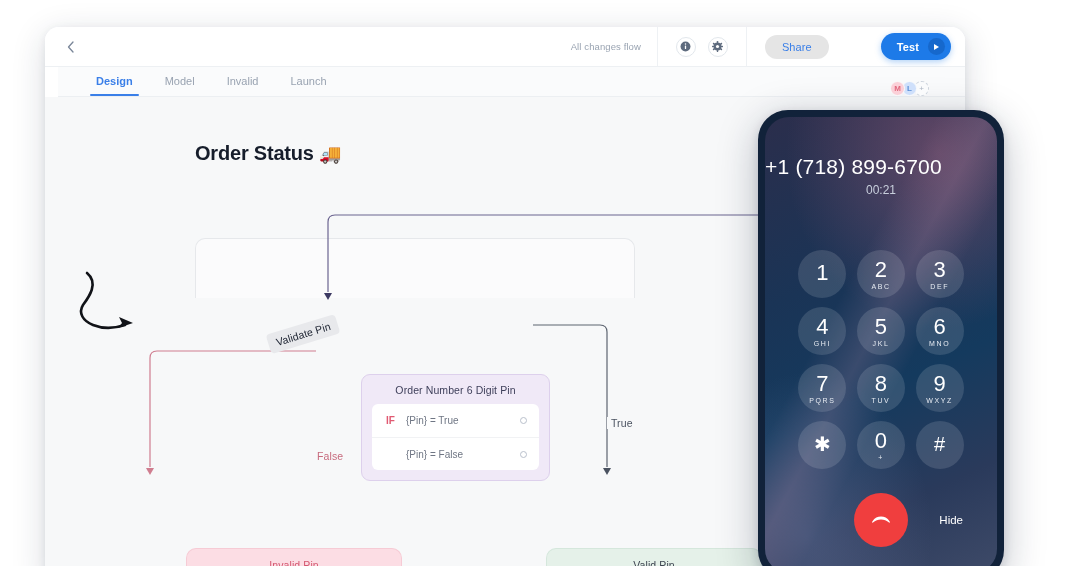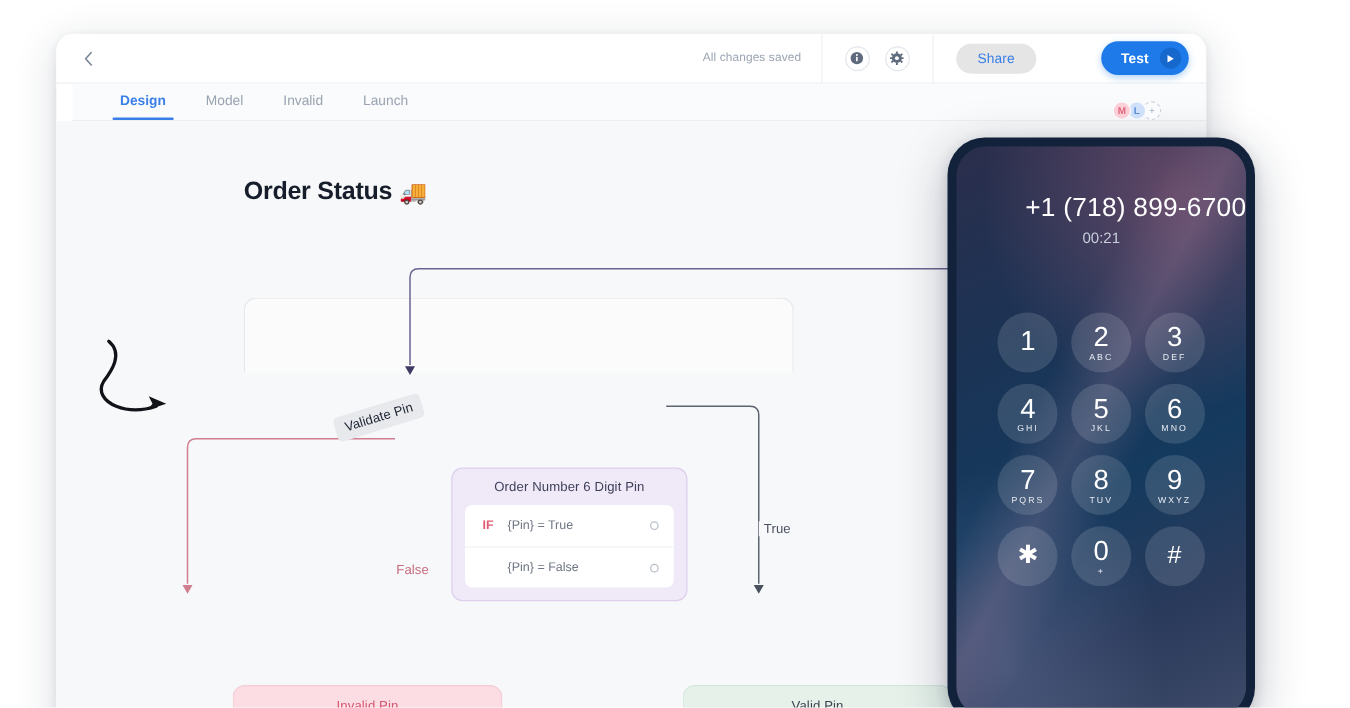--- a/index.html
+++ b/index.html
@@ -176,21 +176,21 @@
     background:
       radial-gradient(120% 70% at 75% 8%, rgba(150,90,120,.55) 0%, rgba(60,50,90,0) 55%),
       radial-gradient(90% 60% at 18% 92%, rgba(120,130,170,.38) 0%, rgba(40,55,90,0) 60%),
       linear-gradient(155deg, #2b2e4c 0%, #1a3456 34%, #143a5e 58%, #2a3a5b 80%, #3e4a68 100%);
   }
   .phone-screen::after {
     content:""; position:absolute; inset:0;
     background: linear-gradient(118deg, rgba(255,255,255,0) 36%, rgba(186,140,170,.22) 47%, rgba(255,255,255,0) 58%);
   }
   .call-number {
-    position: absolute; top: 38px; left: 0; right: 0; text-align: right;
+    position: absolute; top: 38px; left: 0; right: 0; text-align: left;
     color: #fff; font-size: 21px; letter-spacing: .2px; z-index: 2;
   }
   .call-timer {
     position: absolute; top: 66px; left: 0; right: 0; text-align: center;
     color: #c8cfdc; font-size: 12px; z-index: 2;
   }
   .keypad {
     position: absolute; top: 133px; left: 0; right: 0; z-index: 2;
     display: grid; grid-template-columns: repeat(3, 1fr);
     row-gap: 9px; justify-items: center; padding: 0 28px;
@@ -224,21 +224,21 @@
   <div class="app-window">
 
     <div class="app-header">
       <div class="back-chevron">
         <svg width="7" height="12" viewBox="0 0 7 12">
             <path d="M6 1L1.5 6L6 11" stroke="#7a8699" stroke-width="1.3" fill="none" stroke-linecap="round" stroke-linejoin="round"></path>
           </svg>
       </div>
 
       <div class="header-right">
-        <div class="saved-text">All changes saved</div>
+        <div class="saved-text">All changes flow</div>
 
         <div class="icon-group">
           <div class="round-icon">
             <svg width="11" height="11" viewBox="0 0 12 12">
                 <circle cx="6" cy="6" r="5.4" fill="#5e6b7e"></circle>
                 <rect x="5.3" y="4.8" width="1.4" height="4" rx=".6" fill="#fff"></rect>
                 <circle cx="6" cy="3.2" r=".85" fill="#fff"></circle>
               </svg>
           </div>
           <div class="round-icon">
@@ -393,16 +393,24 @@
         <div class="key">
             <span class="digit">0</span>
             <span class="letters">+</span>
           </div>
         <div class="key sym">
             <span class="digit">#</span>
             <span class="letters"></span>
           </div>
       </div>
 
+      <div class="call-end-row">
+        <div class="end-call">
+          <svg width="24" height="24" viewBox="0 0 24 24">
+            <path d="M4 14.5c4.5-4 11.5-4 16 0 .9.8 1.2-.3.5-1.2C18.4 9.8 15.3 8.5 12 8.5s-6.4 1.3-8.5 4.8c-.7.9-.4 2 .5 1.2Z" fill="#fff"></path>
+          </svg>
+        </div>
+        <div class="hide-btn">Hide</div>
+      </div>
     </div>
   </div>
 
 </div>
 
 </body></html>

